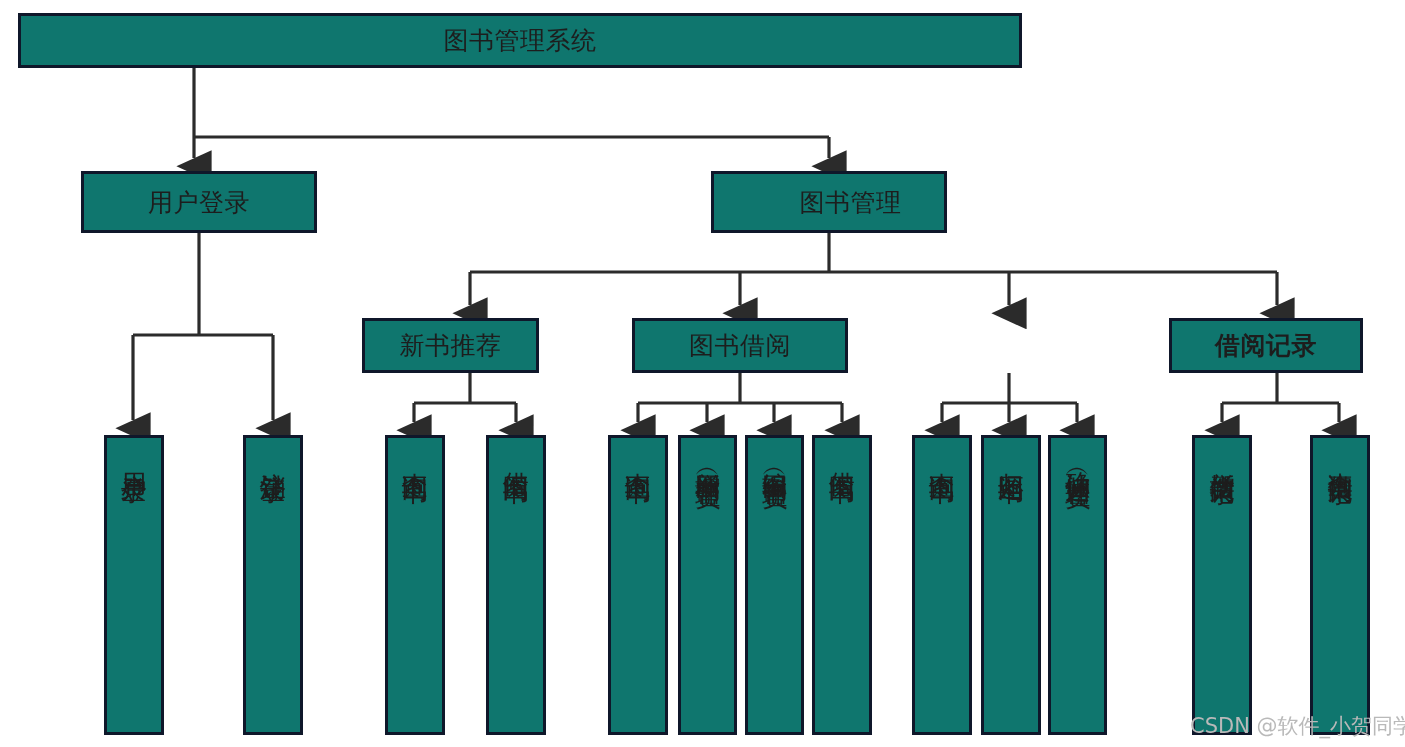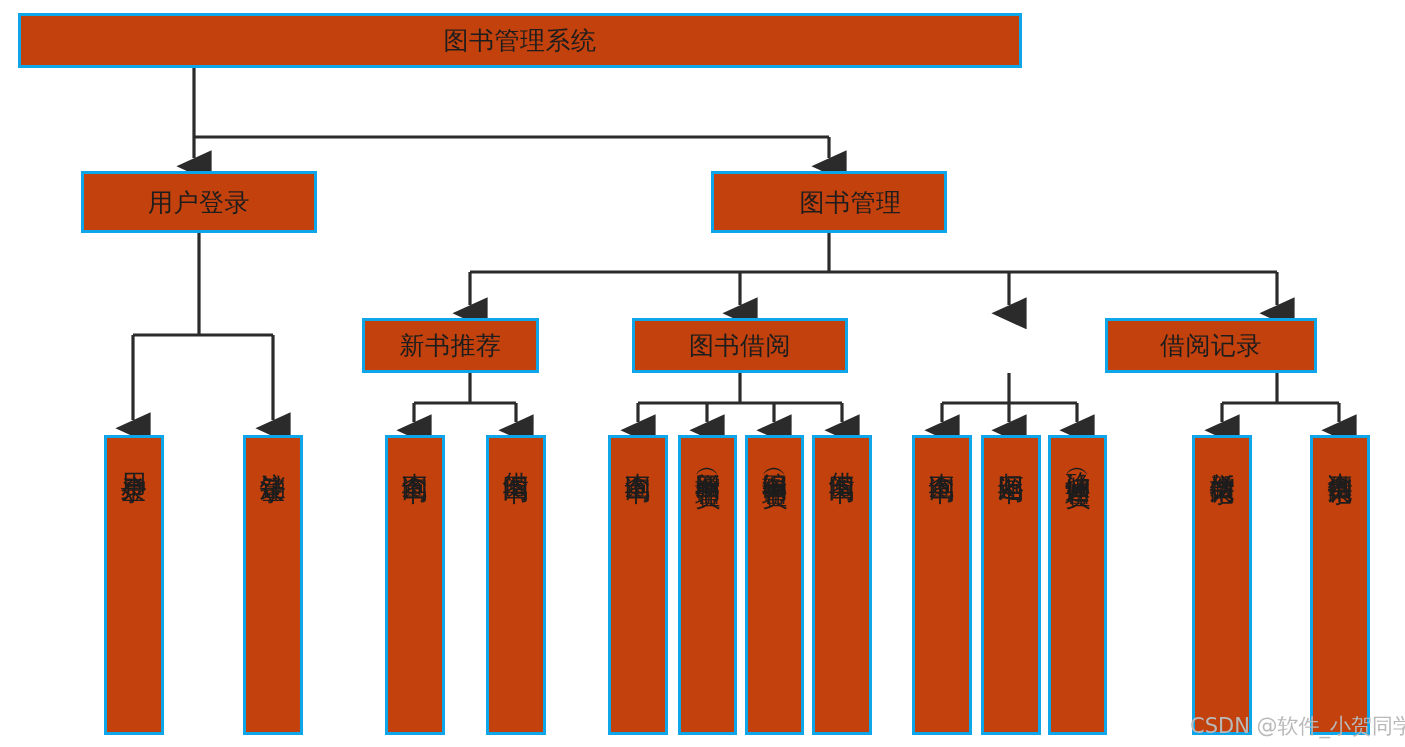--- a/index.html
+++ b/index.html
@@ -21,22 +21,22 @@
     position: absolute;
     left: 0;
     top: 0;
     width: 1405px;
     height: 747px;
     pointer-events: none;
   }
   .node {
     position: absolute;
     box-sizing: border-box;
-    border: 3px solid #0ea5e9;
-    background: #c2410c;
+    border: 3px solid #0f172a;
+    background: #0f766e;
     display: flex;
     align-items: center;
     justify-content: center;
     color: #1d1d1d;
   }
   .node .lbl {
     display: block;
     text-align: center;
     line-height: 1.08;
     letter-spacing: 0.5px;
@@ -136,21 +136,21 @@
   <div class="node horiz" style="left:711px; top:171px; width:236px; height:62px;padding-left:43px;">
     <span class="lbl">图书管理</span>
   </div>
 
   <div class="node horiz" style="left:362px; top:318px; width:177px; height:55px;">
     <span class="lbl">新书推荐</span>
   </div>
   <div class="node horiz" style="left:632px; top:318px; width:216px; height:55px;">
     <span class="lbl">图书借阅</span>
   </div>
-  <div class="node horiz" style="left:1105px; top:318px; width:212px; height:55px;">
+  <div class="node horiz" style="left:1169px; top:318px; width:194px; height:55px;font-weight:bold;">
     <span class="lbl">借阅记录</span>
   </div>
 
   <div class="node vert" style="left:104px; top:435px; width:60px; height:300px;">
     <span class="lbl">用户登录</span>
   </div>
   <div class="node vert" style="left:243px; top:435px; width:60px; height:300px;">
     <span class="lbl">注销登录</span>
   </div>
 

